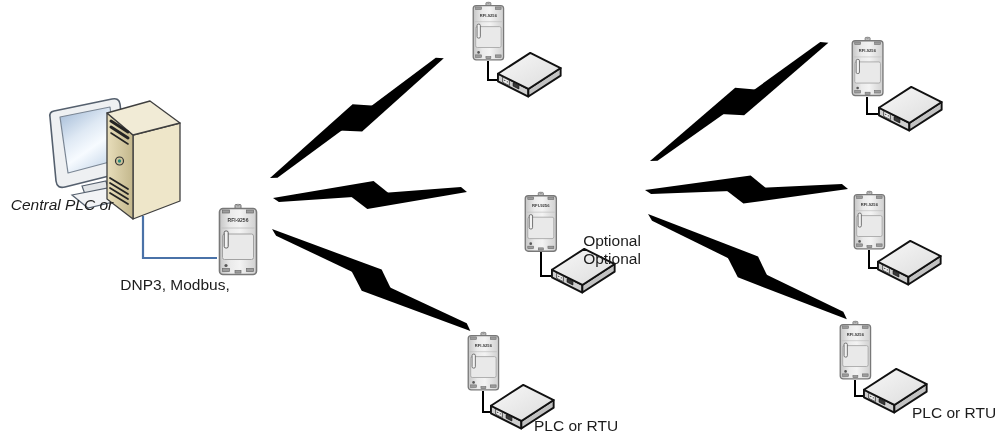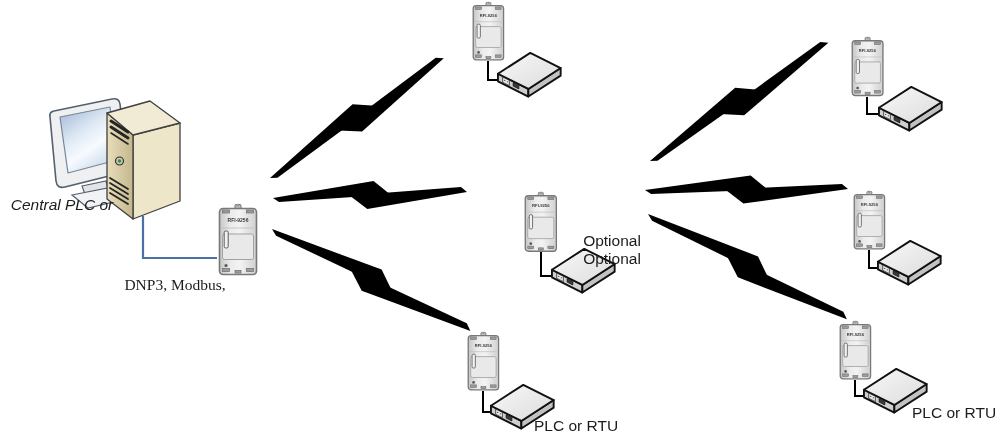--- a/index.html
+++ b/index.html
@@ -195,21 +195,21 @@
           <use href="#device"></use>
         </g>
       <text x="855.4" y="336" text-anchor="middle" font-size="4.1" font-weight="bold" fill="#3a3a3a" font-family="Liberation Sans, sans-serif">RFI-9256</text>
     </g>
   </svg>
 
   <div class="lbl" style="left:0px;top:196px;width:124px;font-style:italic;">
     <span>Central PLC or</span>
   </div>
 
-  <div class="lbl" style="left:112px;top:276px;width:126px;font-family:Liberation Serif, serif;">
+  <div class="lbl" style="left:112px;top:276px;width:126px;">
     <span>DNP3, Modbus,</span>
   </div>
 
   <div class="lbl" style="left:564px;top:192px;width:96px;margin-top:40px;">
     <span>Optional</span>
     <span>Optional</span>
   </div>
 
   <div class="lbl lbl--nowrap" style="left:534px;top:417px;">PLC or RTU</div>
 

